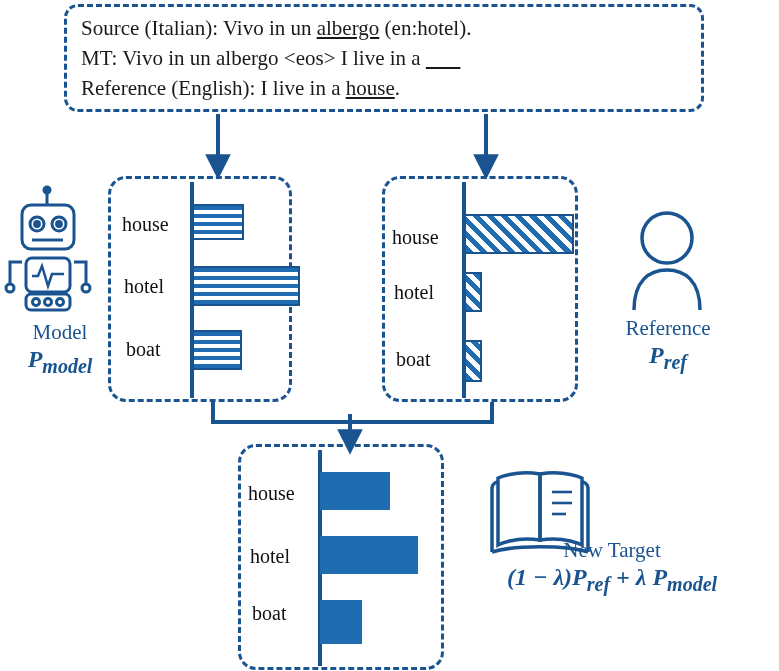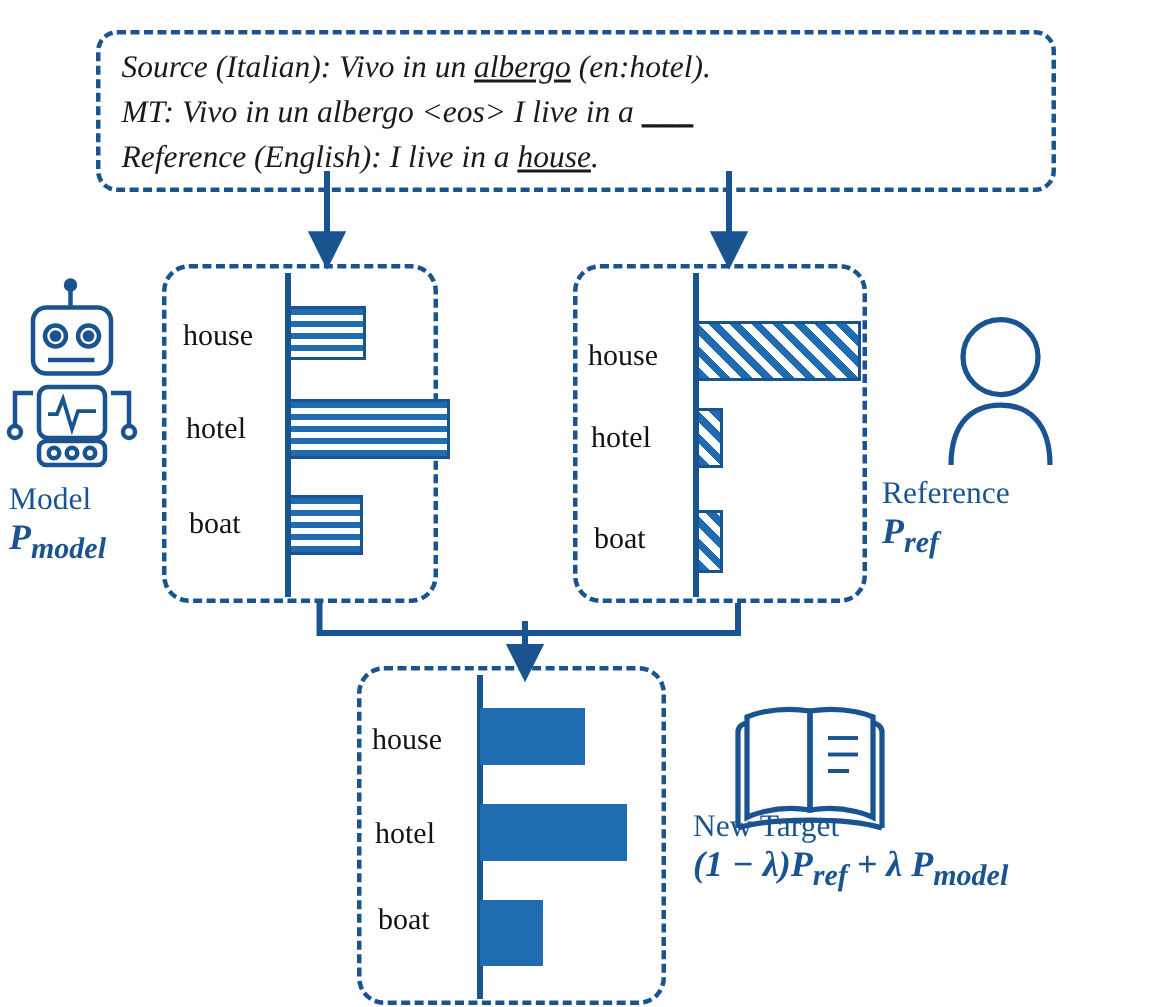--- a/index.html
+++ b/index.html
@@ -16,28 +16,27 @@
   }
   .stage {
     position: relative;
     width: 779px;
     height: 671px;
   }
   
   .source-box {
     position: absolute;
     left: 64px;
-    top: 20px;
+    top: 4px;
     width: 640px;
     height: 108px;
     border: 3px dashed #1a5490;
     border-radius: 14px;
     box-sizing: border-box;
     padding: 6px 14px 0 14px;
-    font-style: italic;
   }
   .source-line {
     font-size: 21px;
     line-height: 30px;
     color: #1a1a1a;
     white-space: nowrap;
     font-family: "Liberation Serif", serif;
   }
   .u { text-decoration: underline; }
   .blankline { text-decoration: underline; letter-spacing: 1px; }
@@ -87,21 +86,21 @@
       #1f6cb0 0px, #1f6cb0 5px,
       #ffffff 5px, #ffffff 10px
     );
   }
 
   
   .caption {
     position: absolute;
     font-size: 21px;
     color: #1a5490;
-    text-align: left;
+    text-align: center;
     font-family: "Liberation Serif", serif;
     white-space: nowrap;
   }
   .caption .bold-italic {
     font-weight: bold;
     font-style: italic;
     font-size: 24px;
     display: block;
     margin-top: 1px;
   }

